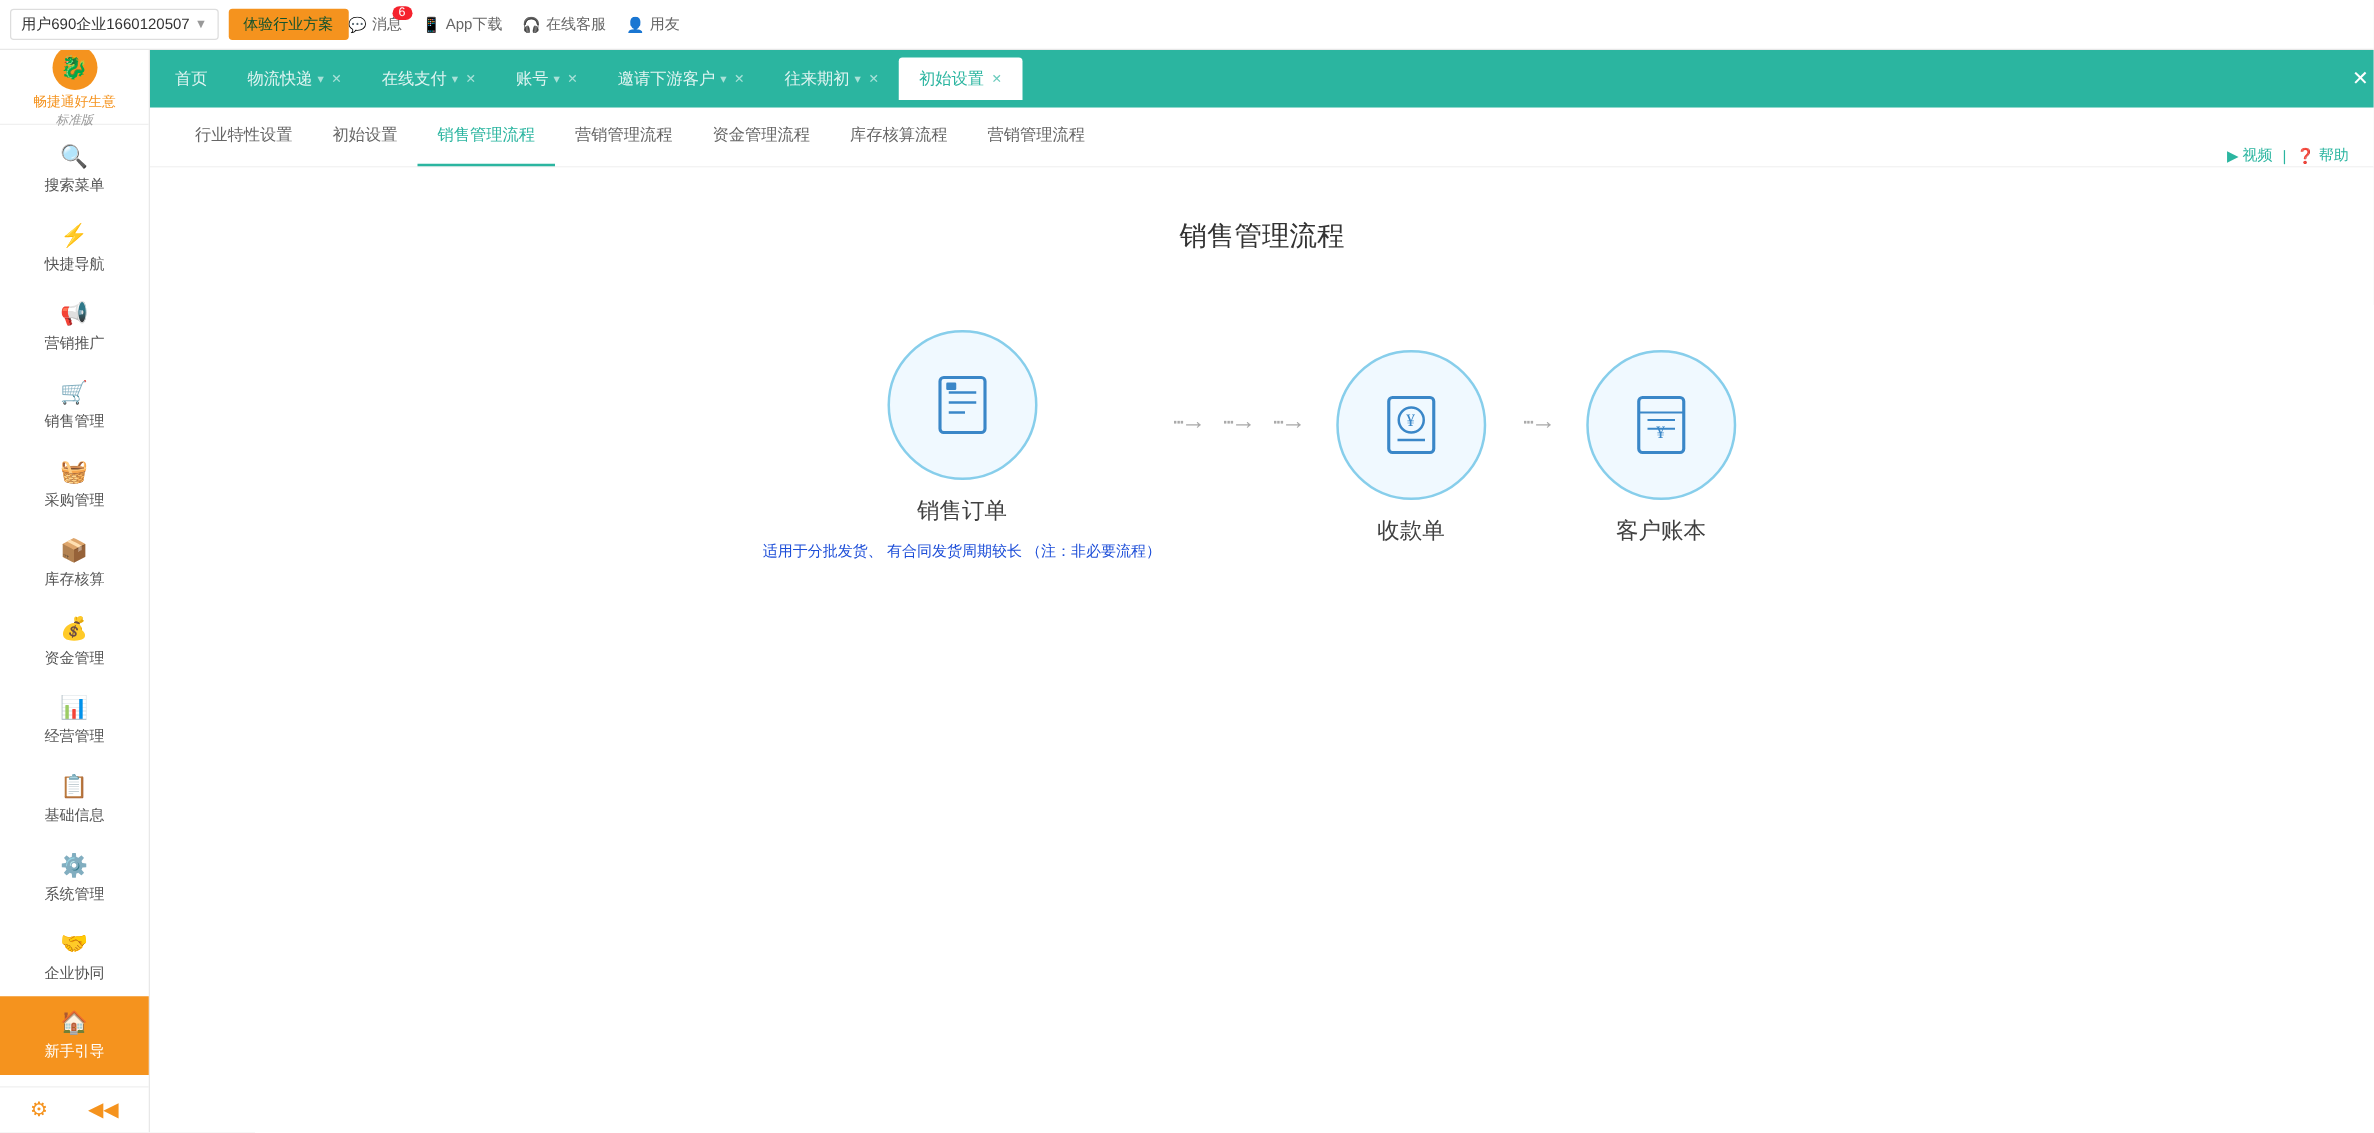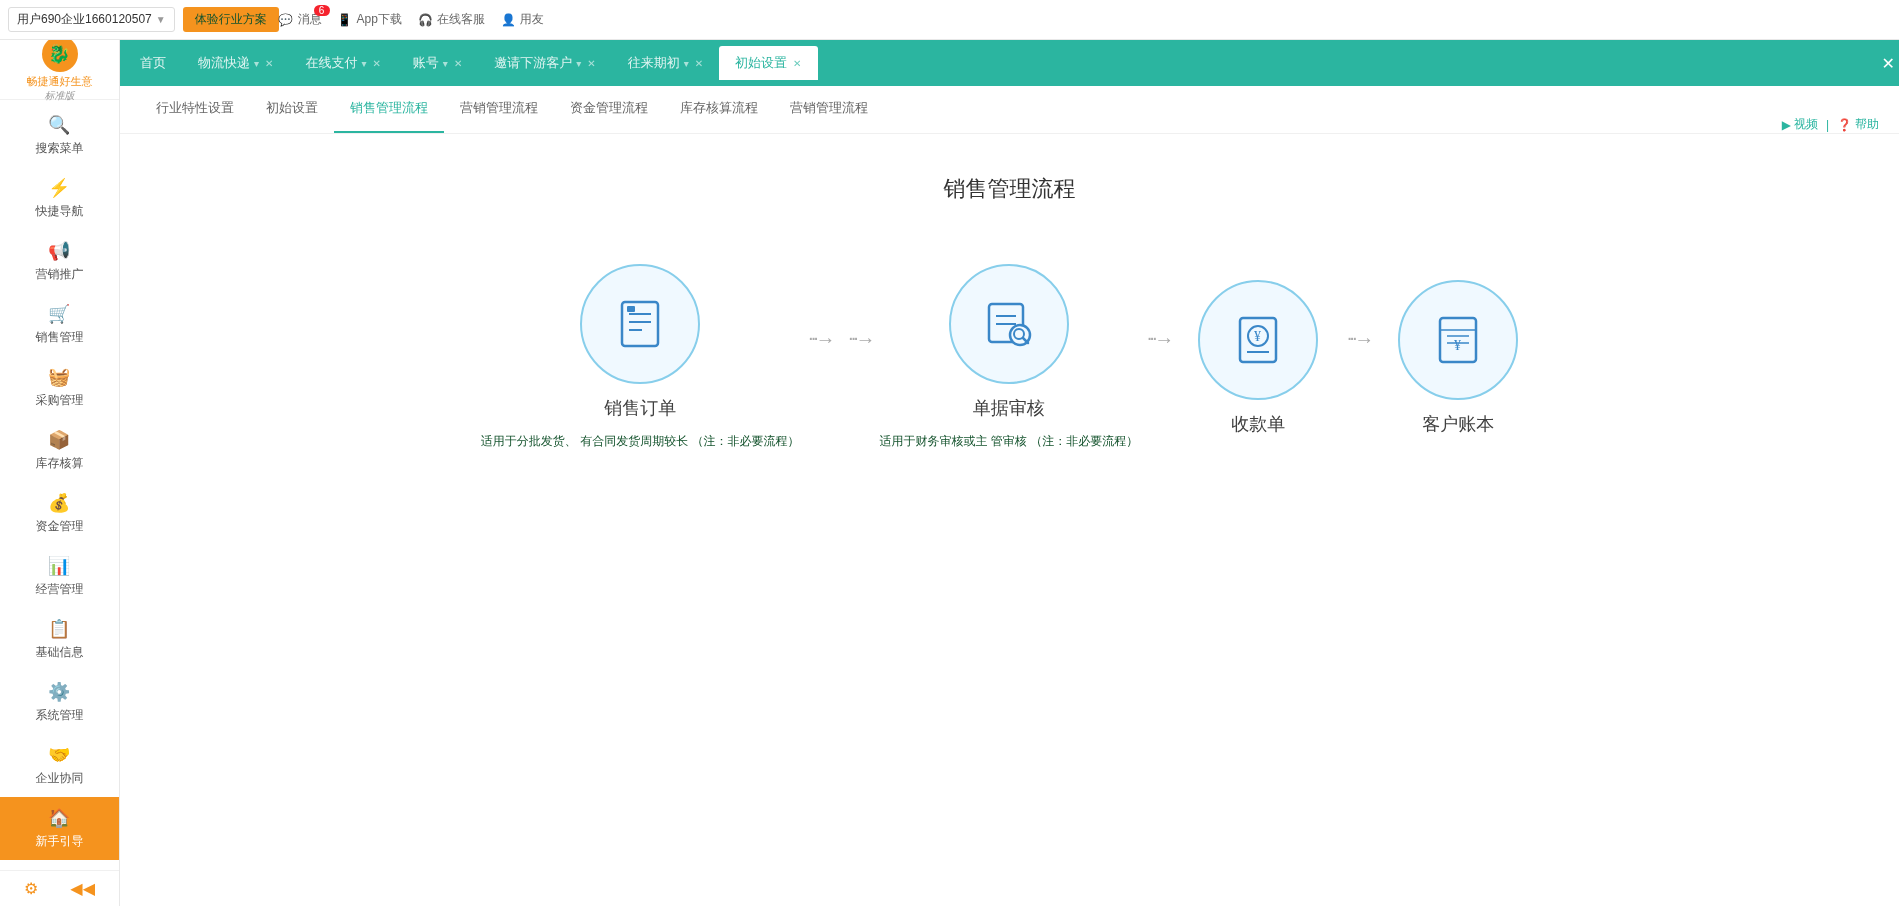--- a/index.html
+++ b/index.html
@@ -54,21 +54,21 @@
     .sub-tabs-right { display: flex; align-items: center; gap: 8px; font-size: 12px; color: #2bb5a0; cursor: pointer; }
     .sub-tabs-right-item { display: flex; align-items: center; gap: 3px; }
 
     
     .flow-page { padding: 40px 60px; }
     .flow-title { text-align: center; font-size: 22px; color: #333; margin-bottom: 60px; }
     .flow-diagram { display: flex; align-items: center; justify-content: center; gap: 0; }
     .flow-step { display: flex; flex-direction: column; align-items: center; gap: 12px; min-width: 160px; }
     .flow-circle { width: 120px; height: 120px; border-radius: 50%; border: 2px solid #87ceeb; background: #f0f9ff; display: flex; align-items: center; justify-content: center; color: #3a87c8; font-size: 48px; }
     .flow-step-name { font-size: 18px; color: #404040; font-weight: 500; }
-    .flow-step-desc { font-size: 12px; color: #14532d; text-align: center; line-height: 1.6; }
+    .flow-step-desc { font-size: 12px; color: #1d4ed8; text-align: center; line-height: 1.6; }
     .flow-arrow { font-size: 20px; color: #aaa; margin: 0 8px; padding-bottom: 40px; letter-spacing: -4px; }
   </style>
 </head>
 <body>
 
 <div class="top-bar">
   <div class="top-bar-left">
     <div class="user-selector">
       <span>用户690企业1660120507</span>
       <span class="arrow">▼</span>
@@ -238,36 +238,20 @@
     <rect x="13" y="8" width="8" height="6" rx="1" fill="#3a87c8"></rect>
   </svg>
               </div>
               <div class="flow-step-name">销售订单</div>
               <div class="flow-step-desc">适用于分批发货、
 有合同发货周期较长
 （注：非必要流程）</div>
             </div>
             <div class="flow-arrow">···→</div>
             <div class="flow-arrow">···→</div>
-            <div class="flow-step">
-              <div class="flow-circle">
-                <svg width="52" height="52" viewBox="0 0 52 52" fill="none" xmlns="http://www.w3.org/2000/svg">
-    <rect x="6" y="6" width="34" height="38" rx="3" stroke="#3a87c8" stroke-width="2.5" fill="none"></rect>
-    <line x1="13" y1="18" x2="33" y2="18" stroke="#3a87c8" stroke-width="2"></line>
-    <line x1="13" y1="26" x2="33" y2="26" stroke="#3a87c8" stroke-width="2"></line>
-    <circle cx="37" cy="37" r="10" stroke="#3a87c8" stroke-width="2.5" fill="#f0f9ff"></circle>
-    <circle cx="36" cy="36" r="5" stroke="#3a87c8" stroke-width="2" fill="none"></circle>
-    <line x1="40" y1="40" x2="45" y2="45" stroke="#3a87c8" stroke-width="2.5" stroke-linecap="round"></line>
-  </svg>
-              </div>
-              <div class="flow-step-name">单据审核</div>
-              <div class="flow-step-desc">适用于财务审核或主
-管审核
-（注：非必要流程）</div>
-            </div>
             <div class="flow-arrow">···→</div>
             <div class="flow-step">
               <div class="flow-circle">
                 <svg width="52" height="52" viewBox="0 0 52 52" fill="none" xmlns="http://www.w3.org/2000/svg">
     <rect x="8" y="4" width="36" height="44" rx="3" stroke="#3a87c8" stroke-width="2.5" fill="none"></rect>
     <circle cx="26" cy="22" r="10" stroke="#3a87c8" stroke-width="2" fill="none"></circle>
     <text x="22" y="27" font-size="14" fill="#3a87c8" font-family="serif">¥</text>
     <line x1="15" y1="38" x2="37" y2="38" stroke="#3a87c8" stroke-width="2"></line>
   </svg>
               </div>

